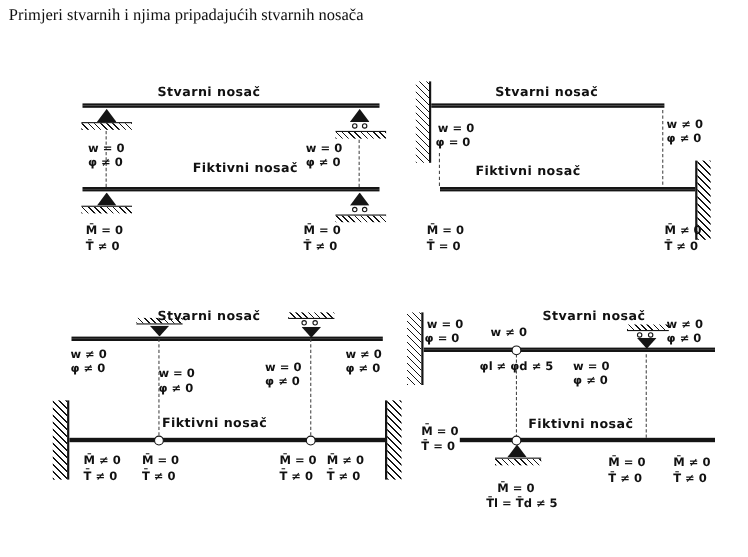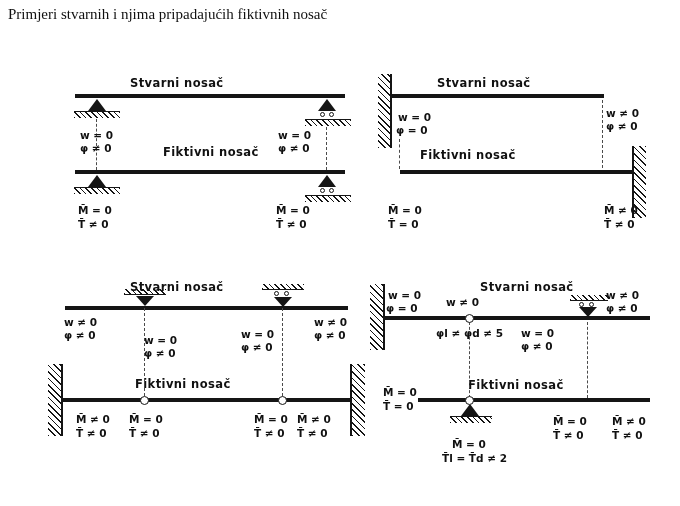--- a/index.html
+++ b/index.html
@@ -1,39 +1,39 @@
 <!DOCTYPE html>
 <html><head>
 <meta charset="utf-8">
 <style>
   * { margin:0; padding:0; box-sizing:border-box; }
   html,body { width:680px; height:506px; }
   body { background:#ffffff; position:relative; overflow:hidden;
          font-family:"DejaVu Sans", sans-serif; color:#111; }
   .title { position:absolute; font-family:"Liberation Serif", serif; font-size:15px; color:#101010; }
   .quad { position:absolute; inset:0; }
-  .lbl { position:absolute; font-size:11.5px; font-weight:700; letter-spacing:.4px; white-space:nowrap; }
+  .lbl { position:absolute; font-size:11.5px; font-weight:700; text-align:center; letter-spacing:.4px; white-space:nowrap; }
   .ann { position:absolute; font-size:10.5px; font-weight:700; white-space:nowrap; }
   .beam { position:absolute; height:4px; background:#fff; border-top:2px solid #151515; border-bottom:2px solid #151515; }
   .hatch { position:absolute; background:repeating-linear-gradient(45deg,#151515 0 1px,transparent 1px 4px); }
   .hatch.gb { border-top:1.6px solid #151515; }   
   .hatch.gt { border-bottom:1.6px solid #151515; }
   .wall { position:absolute; background:repeating-linear-gradient(45deg,#151515 0 1.2px,transparent 1.2px 4.5px); }
   .wall.re { border-right:2.2px solid #151515; }
   .wall.le { border-left:2.2px solid #151515; }
   .tri-up { position:absolute; width:18px; height:12px; background:#151515; clip-path:polygon(50% 0,100% 100%,0 100%); }
   .tri-down { position:absolute; width:18px; height:10px; background:#151515; clip-path:polygon(0 0,100% 0,50% 100%); }
   .dot { position:absolute; width:5px; height:5px; border-radius:50%; border:1.3px solid #151515; background:#fff; }
   .hinge { position:absolute; width:9px; height:9px; border-radius:50%; border:1.7px solid #151515; background:#fff; z-index:3; }
   .dash { position:absolute; width:0; border-left:1.5px dashed #4a4a4a; }
 </style>
 </head>
 <body>
 
-<div class="title" style="left:8px; top:6px;">Primjeri stvarnih i njima pripadajućih fiktivnih nosač</div>
+<div class="title" style="left:8px; top:6px;">Primjeri stvarnih i njima pripadajućih stvarnih nosača</div>
 
 <div class="quad">
   <div class="lbl" style="left:130px; top:76px; width:120px;">Stvarni nosač</div>
   <div class="beam" style="left:75px; top:94px; width:270px;"></div>
 
   <div class="tri-up" style="left:88px; top:99px;"></div>
   <div class="hatch gb" style="left:74px; top:111px; width:46px; height:7px;"></div>
 
   <div class="tri-up" style="left:318px; top:99px;"></div>
   <div class="dot" style="left:320px; top:112px;"></div>
@@ -154,18 +154,18 @@
   <div class="dash" style="left:469px; top:322px; height:76px;"></div>
   <div class="dash" style="left:587px; top:322px; height:76px;"></div>
 
   <div class="hinge" style="left:465px; top:396px;"></div>
   <div class="tri-up" style="left:461px; top:404px;"></div>
   <div class="hatch gb" style="left:450px; top:416px; width:42px; height:7px;"></div>
 
   <div class="ann" style="left:383px; top:386px;">M̄ = 0</div>
   <div class="ann" style="left:383px; top:400px;">T̄ = 0</div>
   <div class="ann" style="left:452px; top:438px;">M̄ = 0</div>
-  <div class="ann" style="left:442px; top:452px;">T̄l = T̄d ≠ 2</div>
+  <div class="ann" style="left:442px; top:452px;">T̄l = T̄d ≠ 5</div>
   <div class="ann" style="left:553px; top:415px;">M̄ = 0</div>
   <div class="ann" style="left:553px; top:429px;">T̄ ≠ 0</div>
   <div class="ann" style="left:612px; top:415px;">M̄ ≠ 0</div>
   <div class="ann" style="left:612px; top:429px;">T̄ ≠ 0</div>
 </div>
 
 </body></html>

